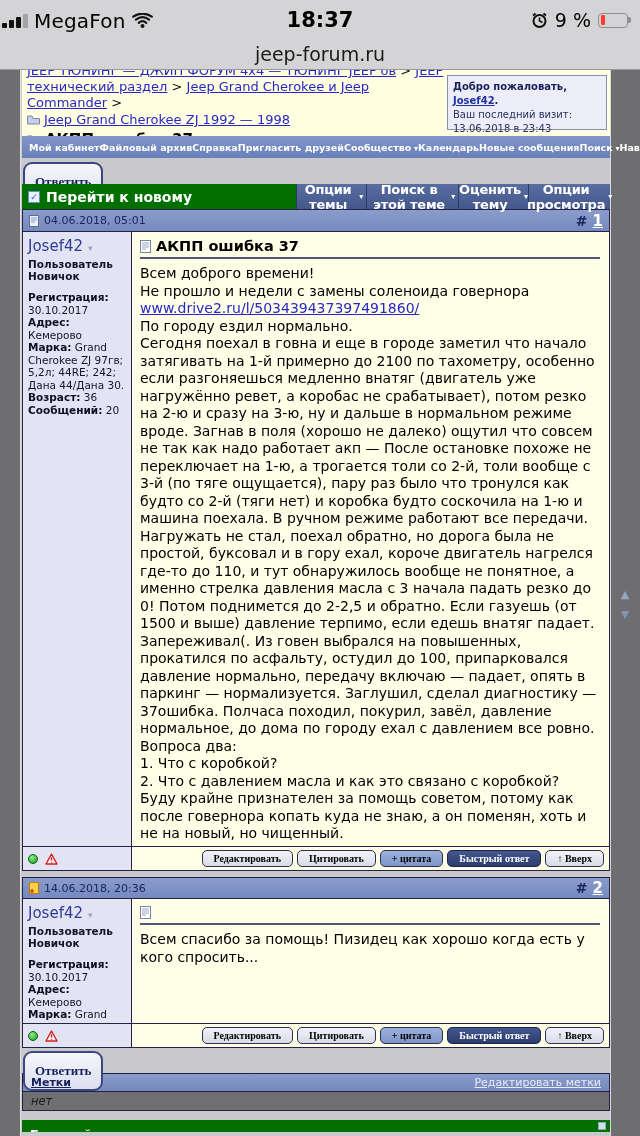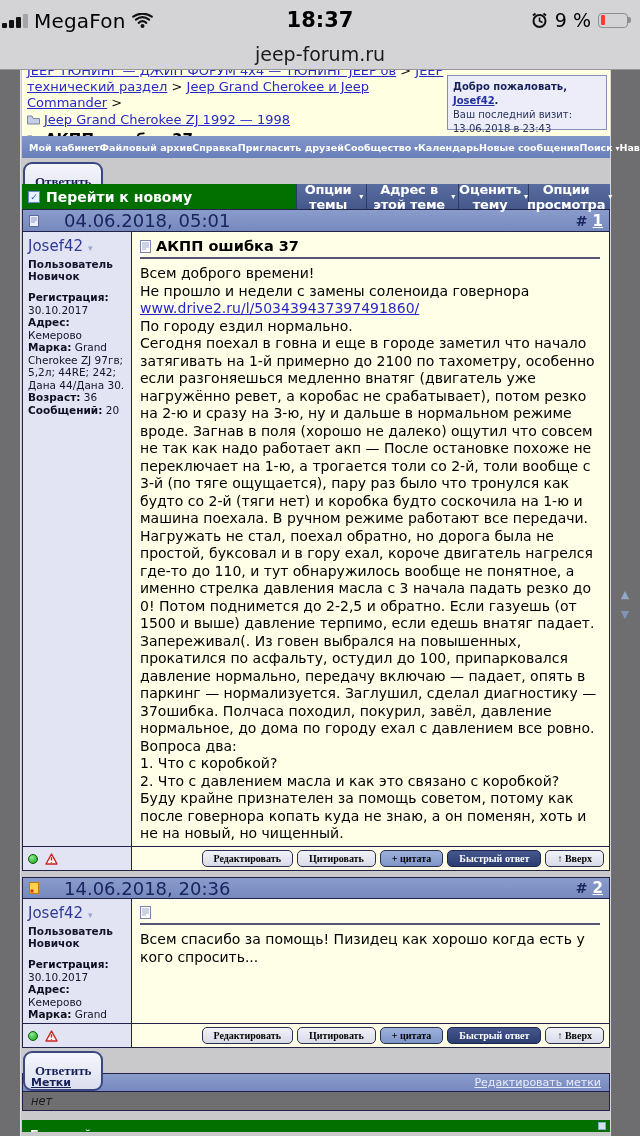--- a/index.html
+++ b/index.html
@@ -60,21 +60,21 @@
   .checkbox-icon { width:12px; height:12px; background:#EAF1FF; border:1px solid #6E89CF; color:#3558C0; font-size:9px; line-height:10px; text-align:center; }
   .checkbox-icon::after { content:"✓"; }
   .tool-btn { background:linear-gradient(#5A6DA0,#45588C); border-left:1px solid #2C3B66; color:#FFF; font-size:13px; font-weight:bold;
     display:flex; align-items:center; justify-content:center; text-align:center; padding:0 3px; letter-spacing:-.2px; cursor:pointer; }
   .tool-btn::after { content:" ▾"; font-size:8px; margin-left:3px; }
 
   
   .post-table { border:1px solid #23234A; background:#FFFFE8; }
   .post-header { height:21px; background:linear-gradient(#8A9CCB,#7689BE); display:flex; align-items:center; padding:0 6px; gap:5px; }
   .post2 .post-header { height:20px; }
-  .post-date { font-size:18px; color:#1A2560;margin-left:20px; }
+  .post-date { font-size:11px; color:#1A2560; }
   .flex { flex:1; }
   .hash { color:#1A2560; font-weight:bold; font-size:14px; }
   .num { color:#FFF; font-weight:bold; font-size:15px; text-decoration:underline; cursor:pointer; }
   .post-body { display:flex; border-top:1px solid #23234A; border-bottom:1px solid #23234A; }
   .post1 .post-body { height:616px; } .post2 .post-body { height:126px; }
   .user-col { width:109px; background:#E2E3F3; border-right:1px solid #23234A; padding:4px 5px; overflow:hidden; }
   .username { font-size:15px; color:#2E3A96; cursor:pointer; }
   .user-dd { color:#9AA5C8; font-size:9px; cursor:pointer; } .user-dd::after{content:"▾";}
   .user-role { font-weight:bold; font-size:10.5px; color:#14142A; margin-top:3px; line-height:12px; }
   .user-rank { font-weight:bold; font-size:10.5px; color:#14142A; line-height:12px; }
@@ -204,21 +204,21 @@
     <div class="reply-row1">
       <span class="btn-reply">Ответить</span>
     </div>
 
     <div class="thread-toolbar">
       <div class="goto-new">
         <span class="checkbox-icon"></span>
         <span>Перейти к новому</span>
       </div>
       <div class="tool-btn" style="width:70px">Опции темы</div>
-      <div class="tool-btn" style="width:92px">Адрес в этой теме</div>
+      <div class="tool-btn" style="width:92px">Поиск в этой теме</div>
       <div class="tool-btn" style="width:70px">Оценить тему</div>
       <div class="tool-btn" style="width:82px">Опции просмотра</div>
     </div>
 
     <div class="post-table post1">
       <div class="post-header">
         <svg width="10" height="12" viewBox="0 0 10 12">
           <rect x="0.5" y="0.5" width="9" height="11" fill="#EDF1FA" stroke="#5A6A9A"></rect>
           <path d="M2 3 H8 M2 5 H8 M2 7 H6" stroke="#8A9AC4" stroke-width="1"></path>
         </svg>

